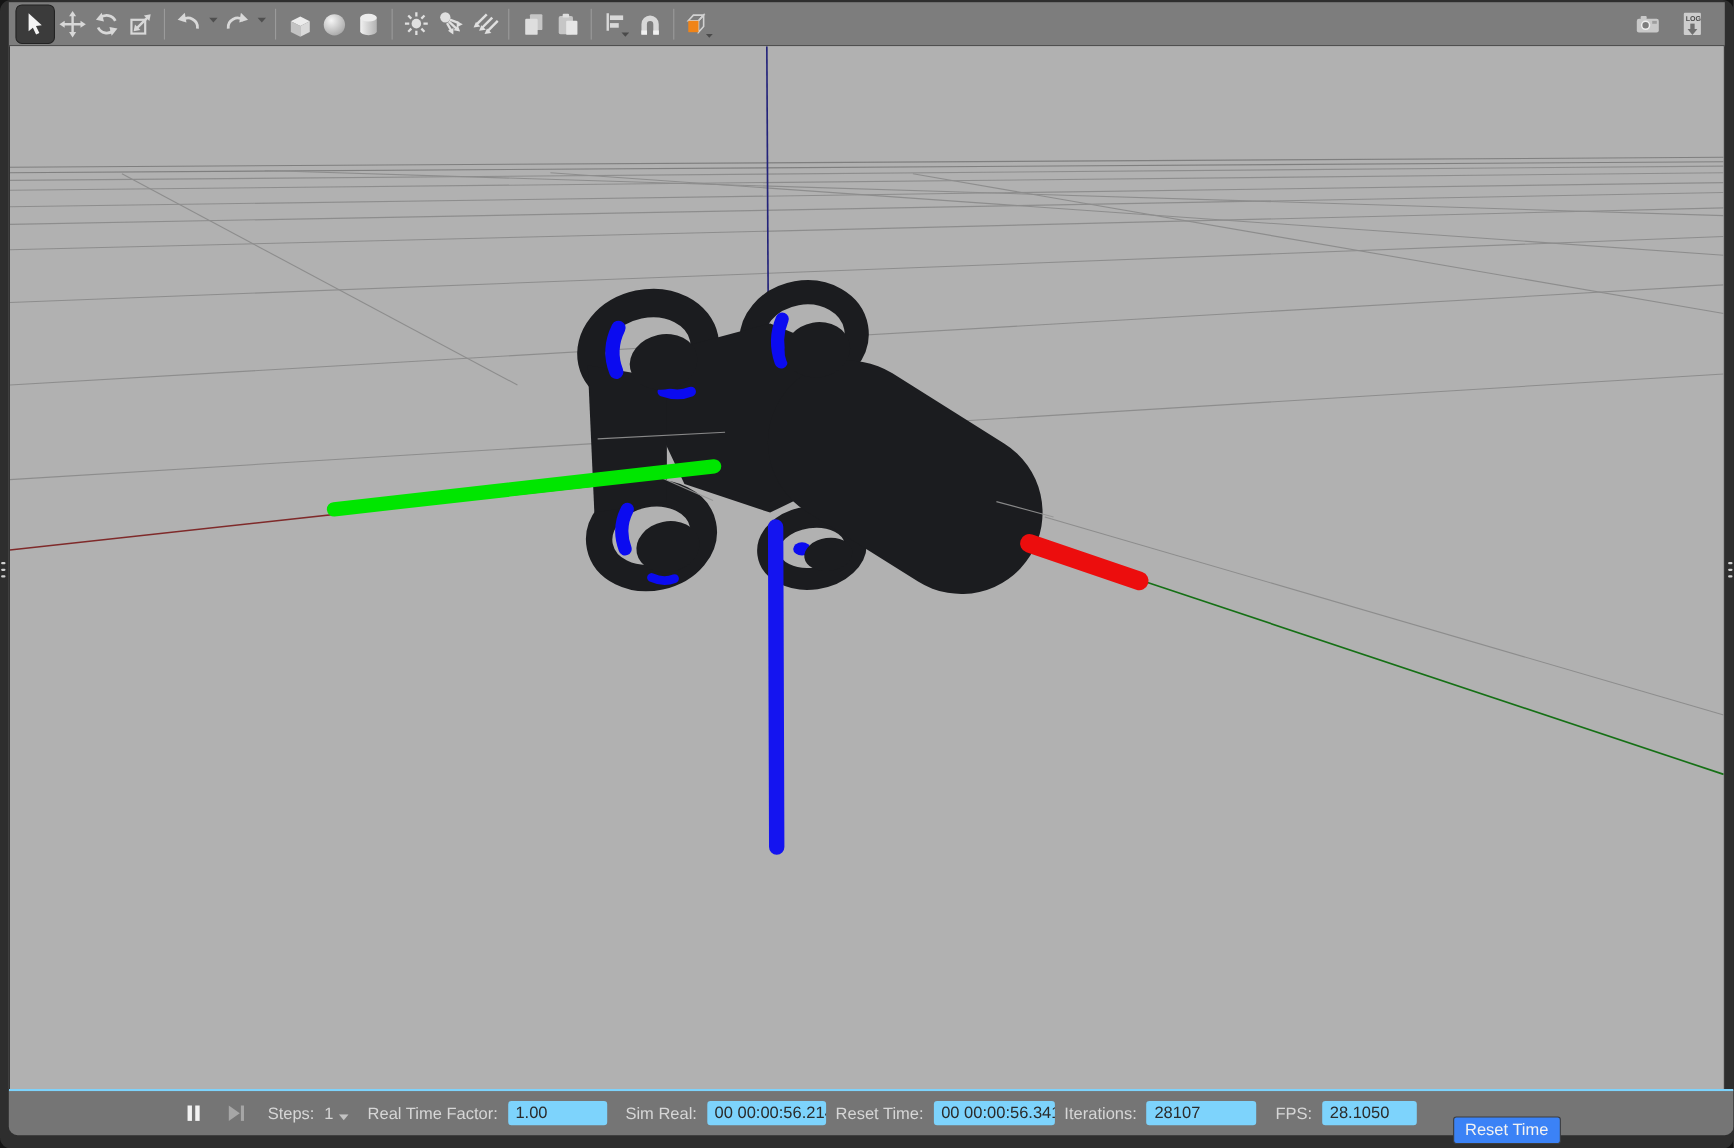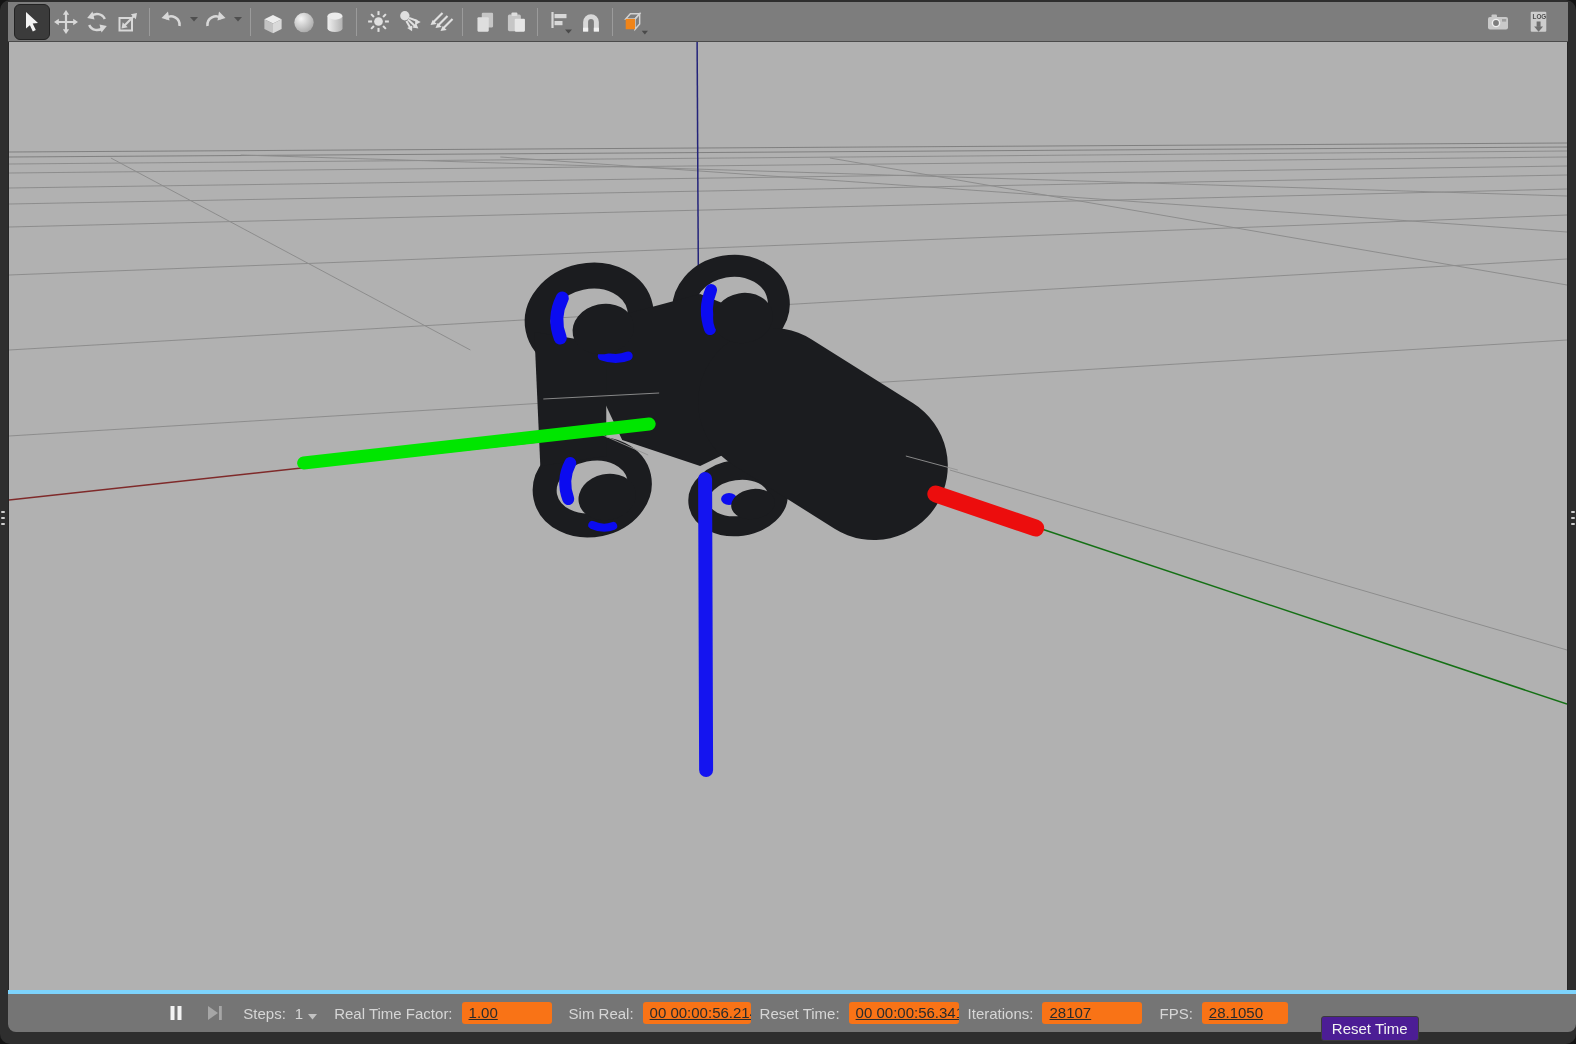--- a/index.html
+++ b/index.html
@@ -16,30 +16,30 @@
   .tb-right{margin-left:auto;display:flex;align-items:center;gap:10px;margin-right:14px;}
   
   .viewport{position:absolute;left:8px;right:8px;top:42px;bottom:54px;background:var(--c-ground,#b1b1b1);
     border-left:1px solid #262626;border-right:1px solid #262626;box-sizing:border-box;}
   .viewport svg{display:block;width:100%;height:100%;}
   .splitter{position:absolute;width:6px;height:26px;top:505px;display:flex;flex-direction:column;gap:4px;align-items:center;justify-content:center;}
   .splitter i{display:block;width:4px;height:2px;background:#cfcfcf;border-radius:1px;}
   .splitter.left{left:0;} .splitter.right{right:0;}
   
   .statusbar{position:absolute;left:8px;right:0;bottom:12px;height:42px;background:#757575;
-    border-top:4px solid #7dd3fc;border-radius:0 0 8px 8px;display:flex;justify-content:center;
+    border-top:2px solid #7dd3fc;border-radius:0 0 8px 8px;display:flex;justify-content:center;
     font-size:15px;color:#d6d6d6;box-sizing:border-box;}
   .sb-inner{display:flex;align-items:center;gap:9px;}
   .sb-btn{display:flex;align-items:center;justify-content:center;width:22px;height:20px;}
   .sb-label{white-space:nowrap;}
-  .sb-field{background:#f97316;border-radius:3px;color:#2b2b2b;padding:2px 7px;height:18px;line-height:18px;
-    white-space:nowrap;overflow:hidden;box-sizing:content-box;text-decoration:underline;}
+  .sb-field{background:#7dd3fc;border-radius:3px;color:#2b2b2b;padding:2px 7px;height:18px;line-height:18px;
+    white-space:nowrap;overflow:hidden;box-sizing:content-box;}
   .g{margin-left:8px;}
   .chev{display:flex;margin-left:-4px;margin-top:8px;}
-  .sb-reset{margin-left:24px;background:#4c1d95;border:1px solid #3c3c3c;border-radius:3px;color:#f2f2f2;
+  .sb-reset{margin-left:24px;background:#3b82f6;border:1px solid #3c3c3c;border-radius:3px;color:#f2f2f2;
     font-size:15px;font-family:inherit;padding:3px 10px;margin-top:31px;}
 </style>
 </head>
 <body>
 
 <div class="window">
 
   <div class="toolbar" id="toolbar">
       <span class="tbtn active">
         <span>

